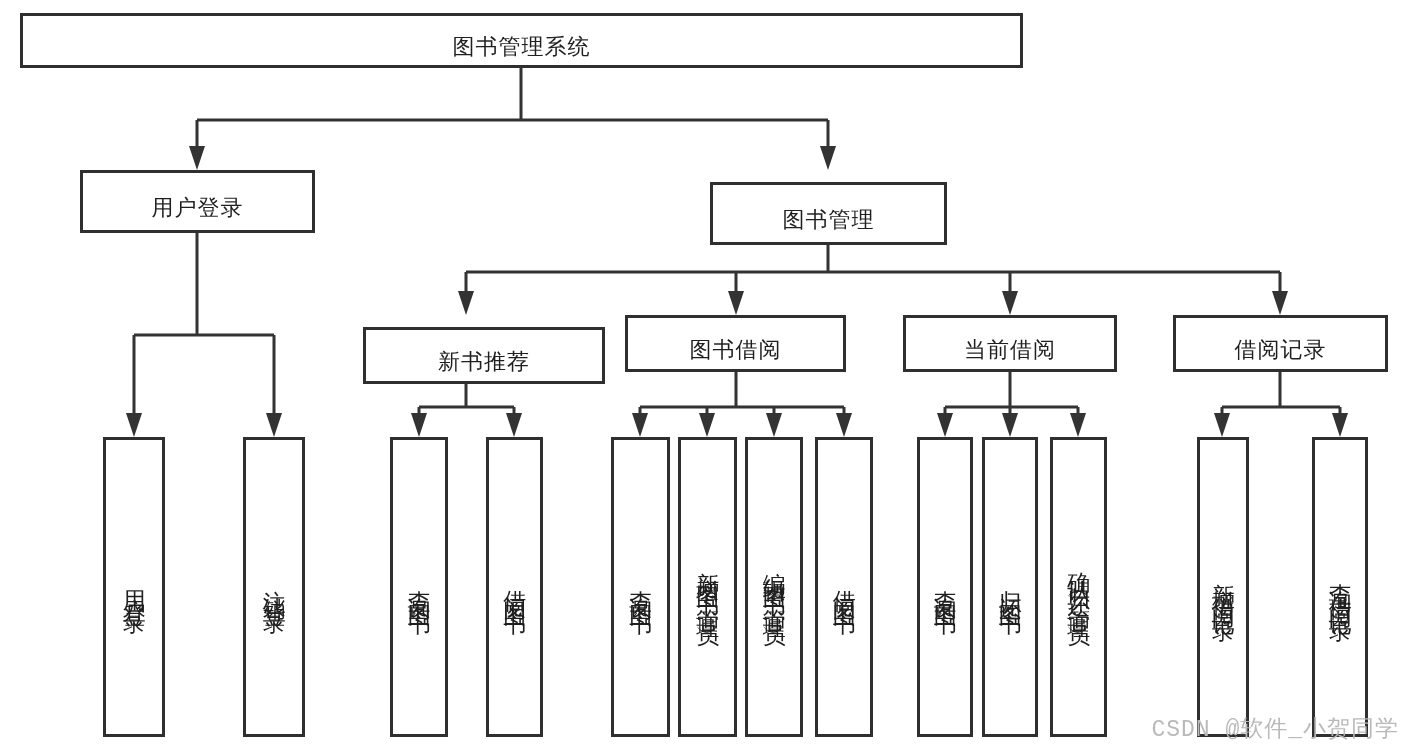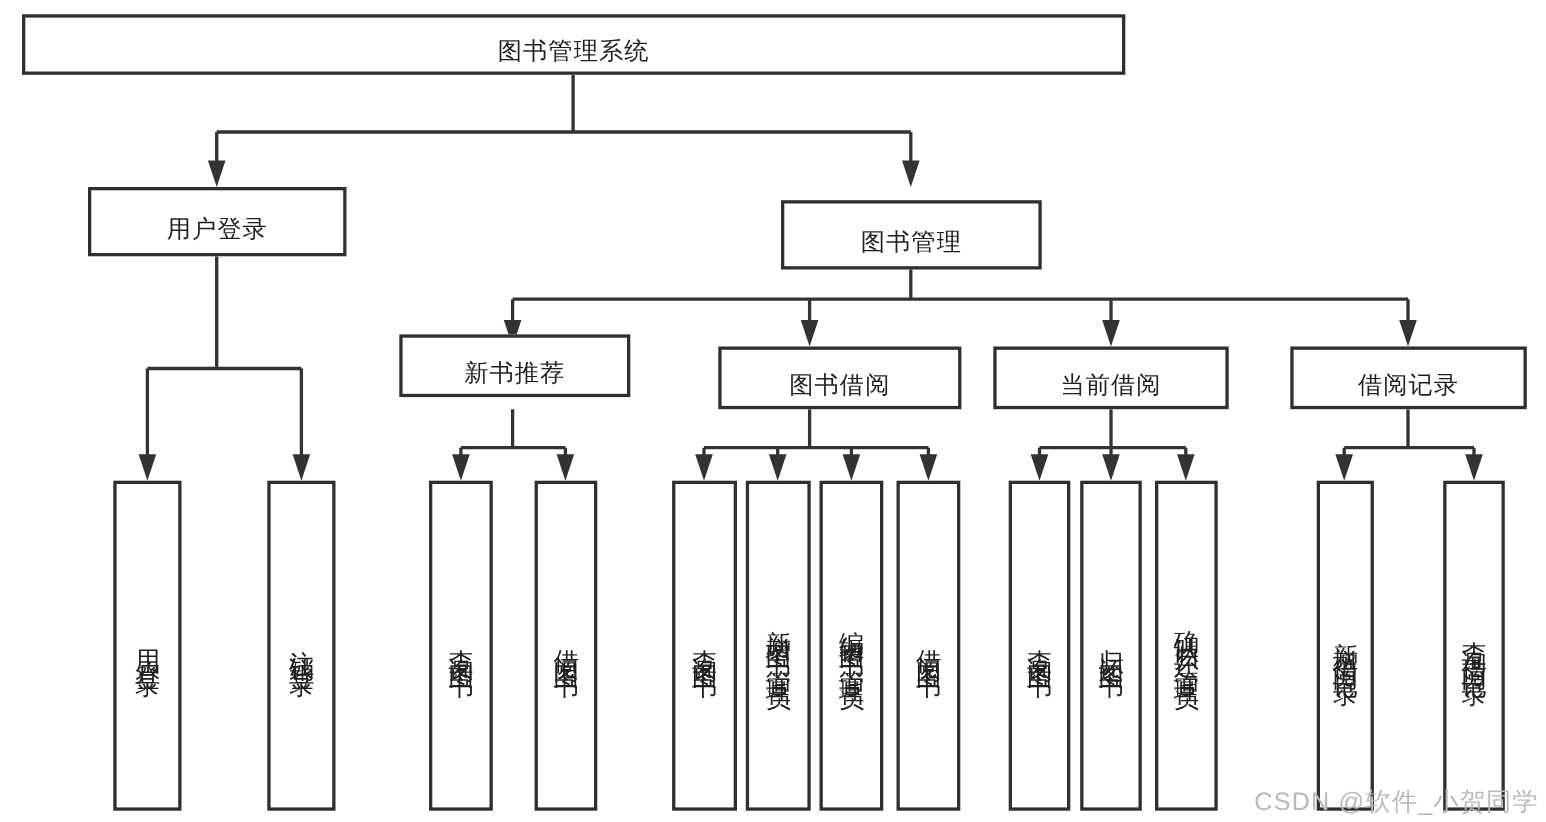--- a/index.html
+++ b/index.html
@@ -36,20 +36,21 @@
   }
   .watermark{
     position:absolute;
     right:6px;
     bottom:3px;
     z-index:3;
     font-size:23px;
     color:var(--watermark);
     letter-spacing:1px;
     pointer-events:none;
+    font-family:Liberation Mono, monospace;
   }
 </style>
 </head>
 <body>
 
 <div class="stage">
 
   <svg class="connectors" width="1405" height="747" viewBox="0 0 1405 747">
     <g stroke="#333333" stroke-width="3" fill="none">
 
@@ -94,24 +95,24 @@
     <span class="hlabel">图书管理系统</span>
   </div>
 
   <div class="box" style="left:80px;top:170px;width:235px;height:63px">
     <span class="hlabel">用户登录</span>
   </div>
   <div class="box" style="left:710px;top:182px;width:237px;height:63px">
     <span class="hlabel">图书管理</span>
   </div>
 
-  <div class="box" style="left:363px;top:304px;width:210px;height:57px">
+  <div class="box" style="left:363px;top:327px;width:242px;height:57px">
     <span class="hlabel">新书推荐</span>
   </div>
-  <div class="box" style="left:653px;top:315px;width:221px;height:57px">
+  <div class="box" style="left:625px;top:315px;width:221px;height:57px">
     <span class="hlabel">图书借阅</span>
   </div>
   <div class="box" style="left:903px;top:315px;width:214px;height:57px">
     <span class="hlabel">当前借阅</span>
   </div>
   <div class="box" style="left:1173px;top:315px;width:215px;height:57px">
     <span class="hlabel">借阅记录</span>
   </div>
 
   <div class="box leaf" style="left:103px;top:437px;width:62px;height:300px">

